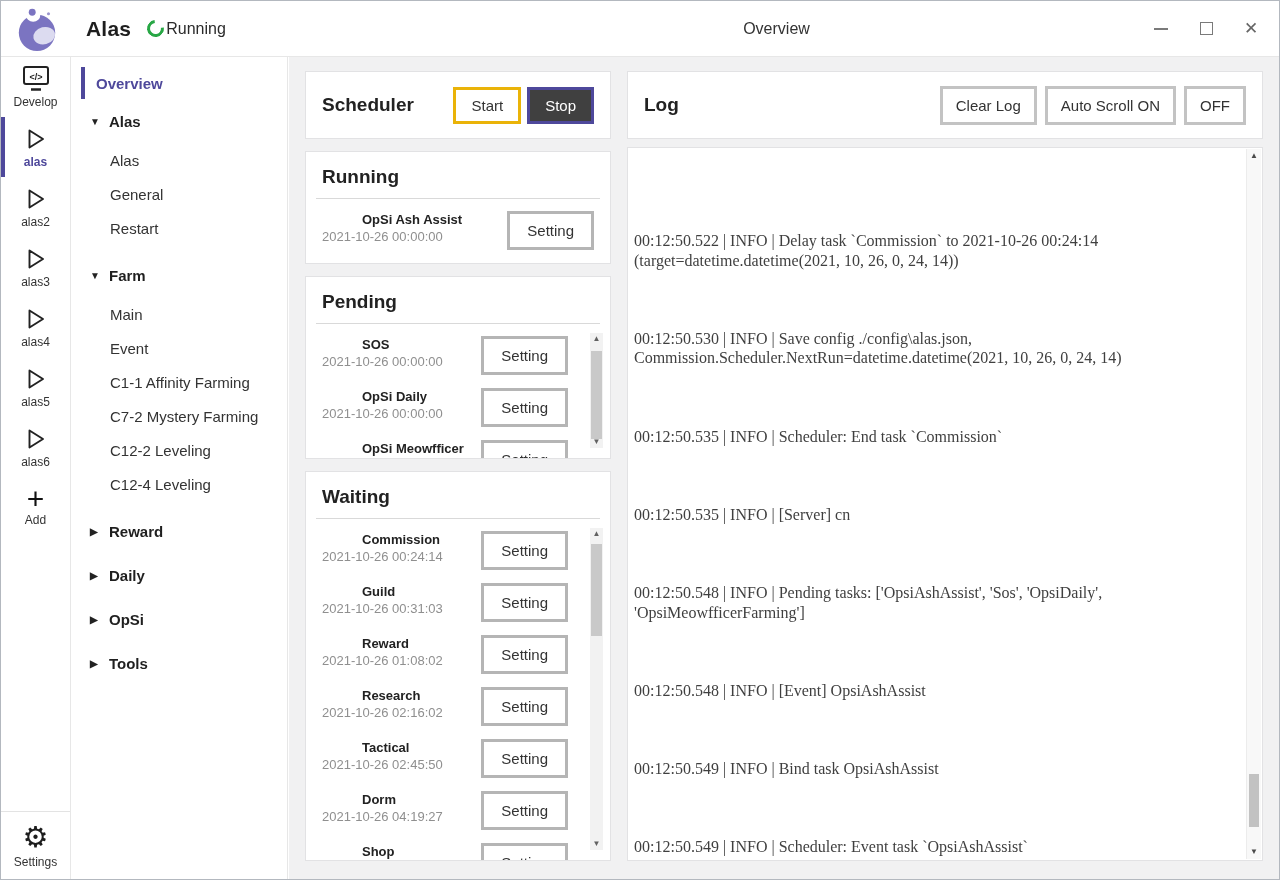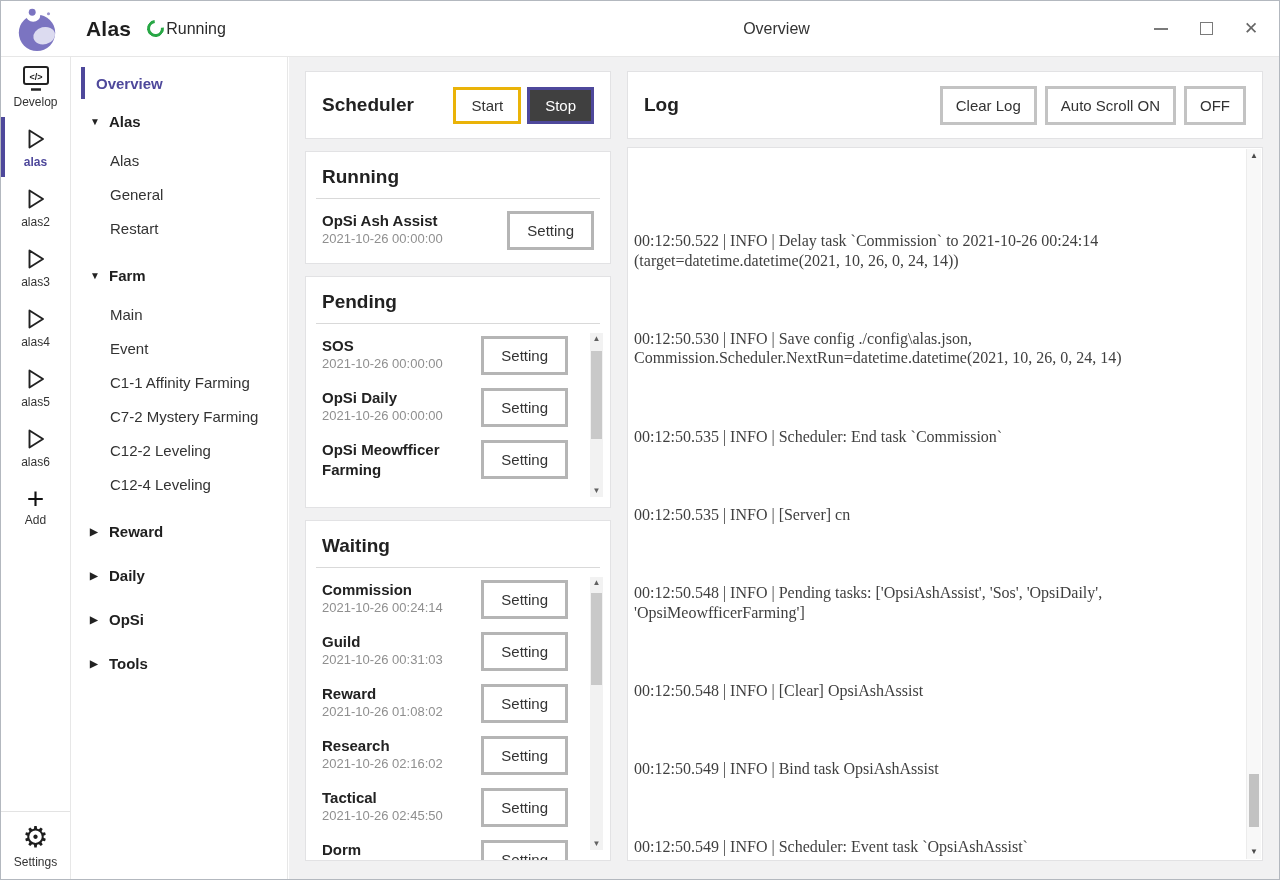--- a/index.html
+++ b/index.html
@@ -66,25 +66,25 @@
     padding:7px 15px; cursor:pointer; }
   .btn.primary { background:#404040; border-color:#4E489B; color:#fff; }
   .sched-btns { display:flex; gap:6px; }
   .log-btns { display:flex; gap:8px; }
   .log-btns .btn { padding:8px 13px; border-color:#c3c3c3; }
 
   .queue { padding:12px 16px 0; position:relative; overflow:hidden; }
   .queue .panel-title { font-size:19px; font-weight:700; color:#222; margin:0 -6px 12px; padding:2px 6px 10px;
     border-bottom:1px solid #d9d9d9; }
   .q-item { display:flex; justify-content:space-between; align-items:flex-start; margin-bottom:13px; }
-  .q-name { font-size:15px; font-weight:700; color:#222; max-width:180px; line-height:1.35; }
+  .q-name { font-size:13px; font-weight:700; color:#222; max-width:180px; line-height:1.35;margin-left:40px; }
   .q-time { font-size:13px; color:#8f8f8f; }
   .setting-btn { padding:8px 17px; border-color:#b5b5b5; flex:0 0 auto; }
   .queue.has-scroll .setting-btn { margin-right:26px; }
-  .queue.pending { height:232px; flex:0 0 auto; }
+  .queue.pending { height:183px; flex:0 0 auto; }
   .queue.waiting { flex:1; }
 
   
   .vscroll { position:absolute; right:7px; top:56px; bottom:10px; width:13px; background:#f2f2f2; }
   .vscroll .sarrow { position:absolute; left:0; right:0; height:12px; font-size:8px; color:#616161;
     text-align:center; line-height:12px; cursor:pointer; }
   .vscroll .sarrow.down { bottom:0; }
   .vscroll .sthumb { position:absolute; left:1px; right:1px; background:#c9c9c9; cursor:pointer; }
   .queue.pending .sthumb { top:18px; height:88px; }
   .queue.waiting .sthumb { top:16px; height:92px; }
@@ -431,21 +431,21 @@
             <div class="log-line">00:12:50.522 | INFO | Delay task `Commission` to 2021-10-26 00:24:14 (target=datetime.datetime(2021, 10, 26, 0, 24, 14))</div>
           
             <div class="log-line">00:12:50.530 | INFO | Save config ./config\alas.json, Commission.Scheduler.NextRun=datetime.datetime(2021, 10, 26, 0, 24, 14)</div>
           
             <div class="log-line">00:12:50.535 | INFO | Scheduler: End task `Commission`</div>
           
             <div class="log-line">00:12:50.535 | INFO | [Server] cn</div>
           
             <div class="log-line">00:12:50.548 | INFO | Pending tasks: ['OpsiAshAssist', 'Sos', 'OpsiDaily', 'OpsiMeowfficerFarming']</div>
           
-            <div class="log-line">00:12:50.548 | INFO | [Clear] OpsiAshAssist</div>
+            <div class="log-line">00:12:50.548 | INFO | [Event] OpsiAshAssist</div>
           
             <div class="log-line">00:12:50.549 | INFO | Bind task OpsiAshAssist</div>
           
             <div class="log-line">00:12:50.549 | INFO | Scheduler: Event task `OpsiAshAssist`</div>
           
             
           
             
           
             

